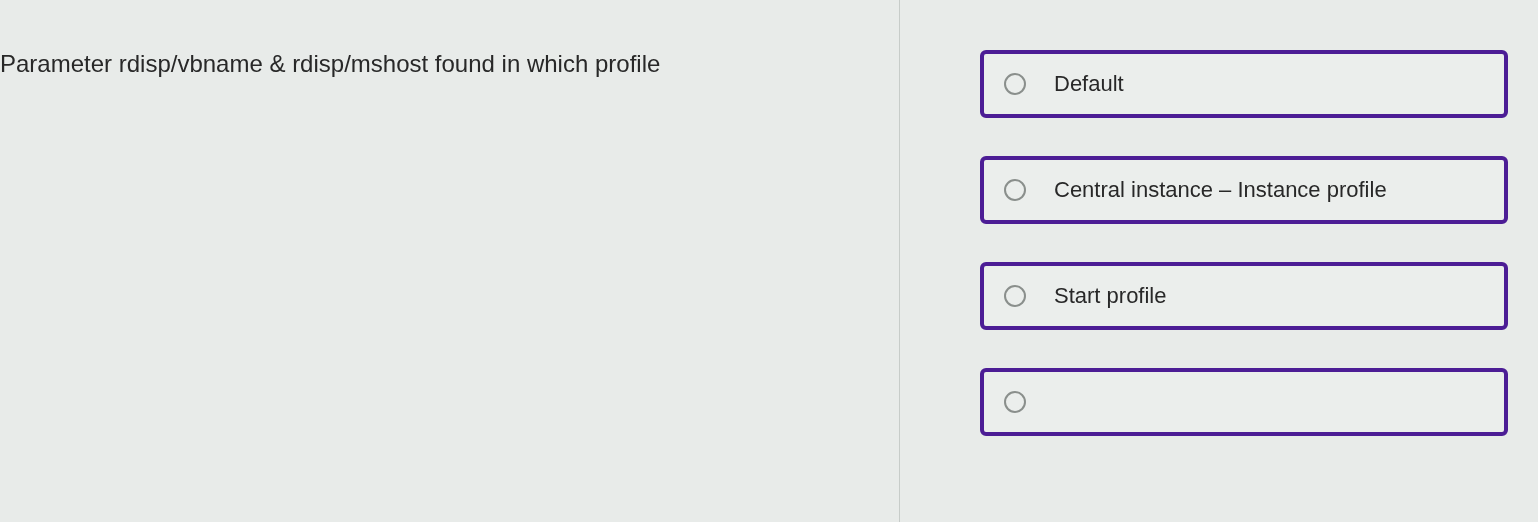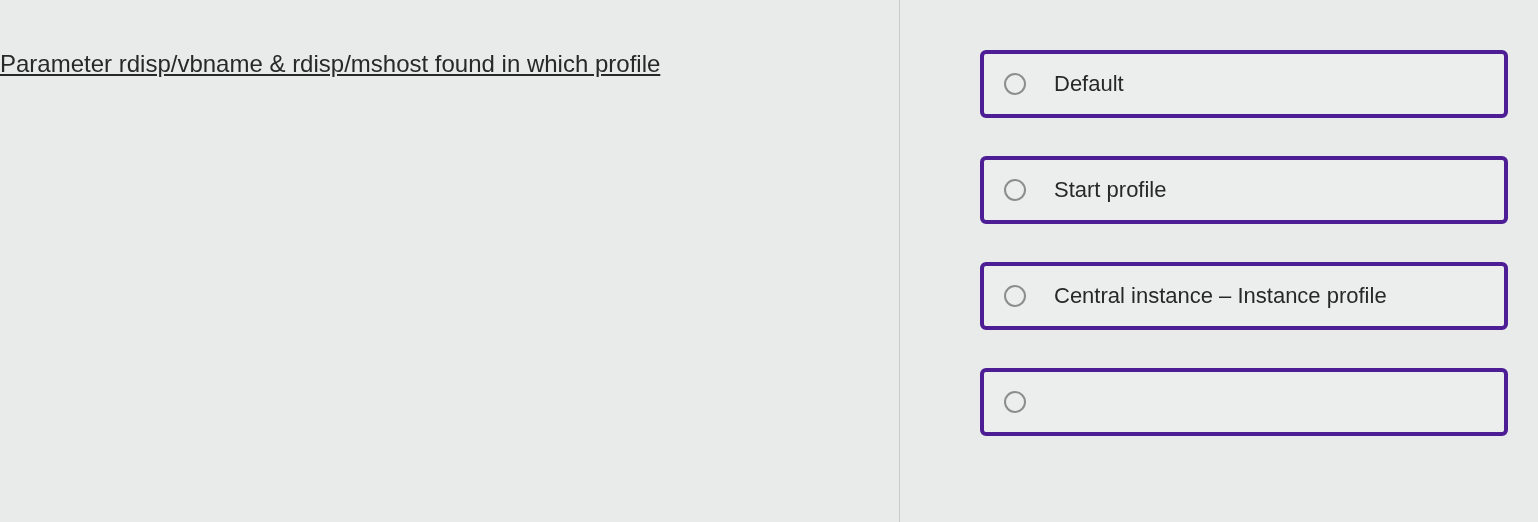--- a/index.html
+++ b/index.html
@@ -18,21 +18,20 @@
     .question-pane {
       flex: 0 0 900px;
       padding: 48px 20px 20px 0;
       border-right: 1px solid #c7ccc9;
     }
     .question-text {
       font-size: 24px;
       color: #282828;
       font-weight: 400;
       line-height: 1.3;
-      text-decoration: underline;
     }
     .answers-pane {
       flex: 1;
       padding: 50px 30px 20px 80px;
       display: flex;
       flex-direction: column;
       gap: 38px;
     }
     .answer-option {
       display: flex;
@@ -66,22 +65,22 @@
   <div class="question-text">Parameter rdisp/vbname &amp; rdisp/mshost found in which profile</div>
 </div>
 
 <div class="answers-pane">
   <div class="answer-option">
     <span class="radio"></span>
     <span class="answer-label">Default</span>
   </div>
   <div class="answer-option">
     <span class="radio"></span>
-    <span class="answer-label">Start profile</span>
+    <span class="answer-label">Central instance – Instance profile</span>
   </div>
   <div class="answer-option">
     <span class="radio"></span>
-    <span class="answer-label">Central instance – Instance profile</span>
+    <span class="answer-label">Start profile</span>
   </div>
   <div class="answer-option">
     <span class="radio"></span>
   </div>
 </div>
 
 </body></html>

